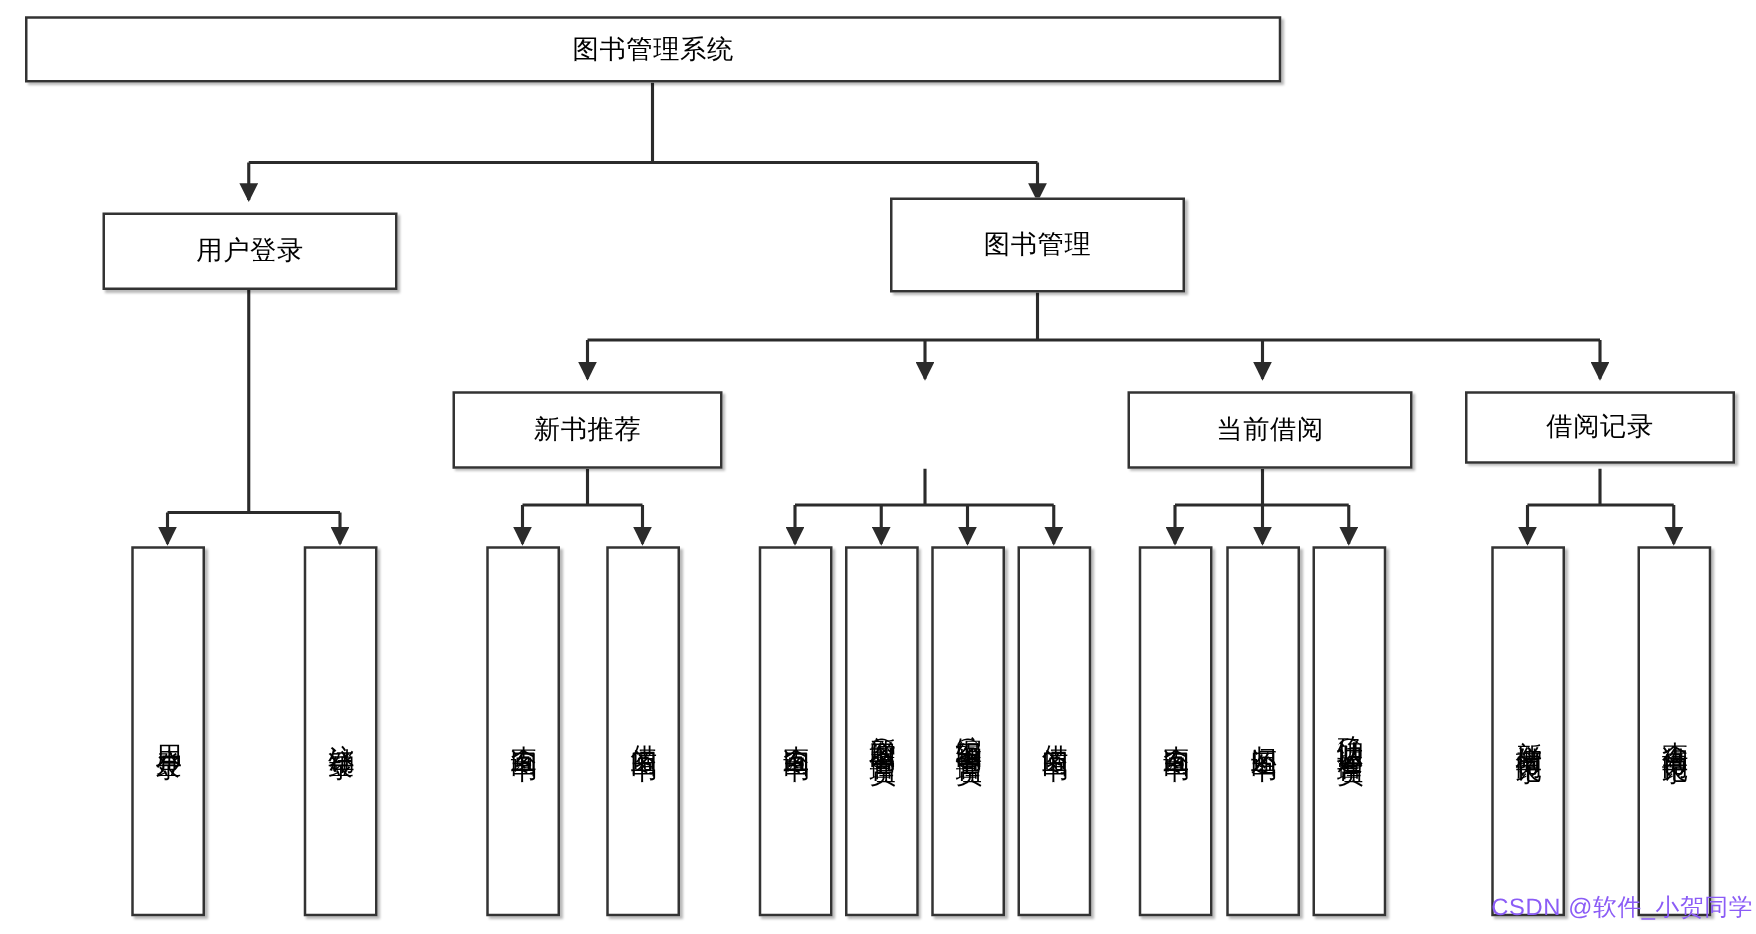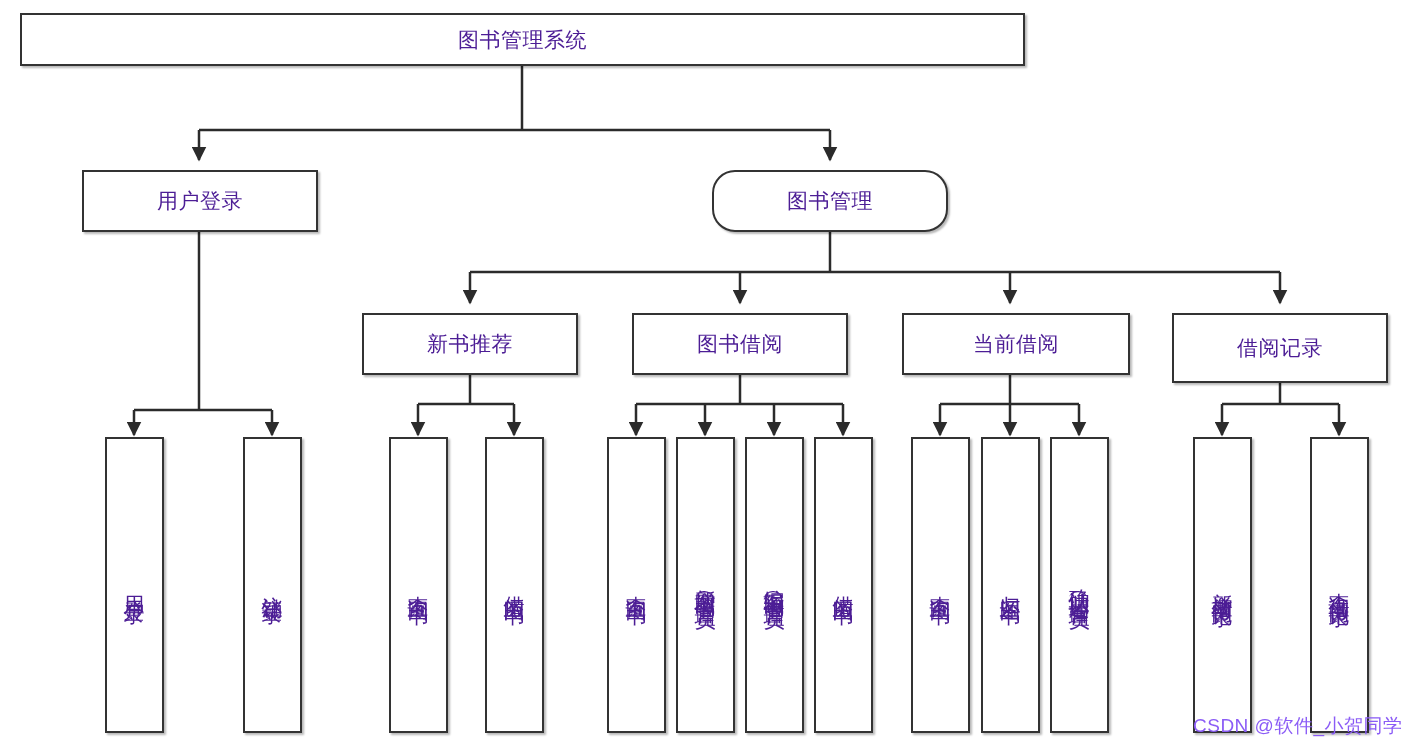--- a/index.html
+++ b/index.html
@@ -24,21 +24,21 @@
     display: flex;
     align-items: center;
     justify-content: center;
     color: #1a1a1a;
   }
   .node .lbl {
     font-size: 21px;
     line-height: 1.1;
     letter-spacing: 0.5px;
     white-space: nowrap;
-    color: #4c1d95;
+    color: #000000;
   }
   .node.vertical {
     align-items: center;
     justify-content: center;
   }
   .node.vertical .lbl {
     writing-mode: vertical-rl;
     text-orientation: upright;
     font-size: 21px;
     letter-spacing: 3px;
@@ -118,34 +118,31 @@
     </g>
   </svg>
 
   <div class="node" style="left:20px; top:13px; width:1005px; height:53px;">
     <span class="lbl">图书管理系统</span>
   </div>
 
   <div class="node" style="left:82px; top:170px; width:236px; height:62px;">
     <span class="lbl">用户登录</span>
   </div>
-  <div class="node" style="left:712px; top:170px; width:236px; height:62px;border-radius:23px;">
+  <div class="node" style="left:712px; top:158px; width:236px; height:76px;">
     <span class="lbl">图书管理</span>
   </div>
 
   <div class="node" style="left:362px; top:313px; width:216px; height:62px;">
     <span class="lbl">新书推荐</span>
   </div>
-  <div class="node" style="left:632px; top:313px; width:216px; height:62px;">
-    <span class="lbl">图书借阅</span>
-  </div>
   <div class="node" style="left:902px; top:313px; width:228px; height:62px;">
     <span class="lbl">当前借阅</span>
   </div>
-  <div class="node" style="left:1172px; top:313px; width:216px; height:70px;">
+  <div class="node" style="left:1172px; top:313px; width:216px; height:58px;">
     <span class="lbl">借阅记录</span>
   </div>
 
   <div class="node vertical" style="left:105px; top:437px; width:59px; height:296px;">
     <span class="lbl">用户登录</span>
   </div>
   <div class="node vertical" style="left:243px; top:437px; width:59px; height:296px;">
     <span class="lbl">注销登录</span>
   </div>
 

